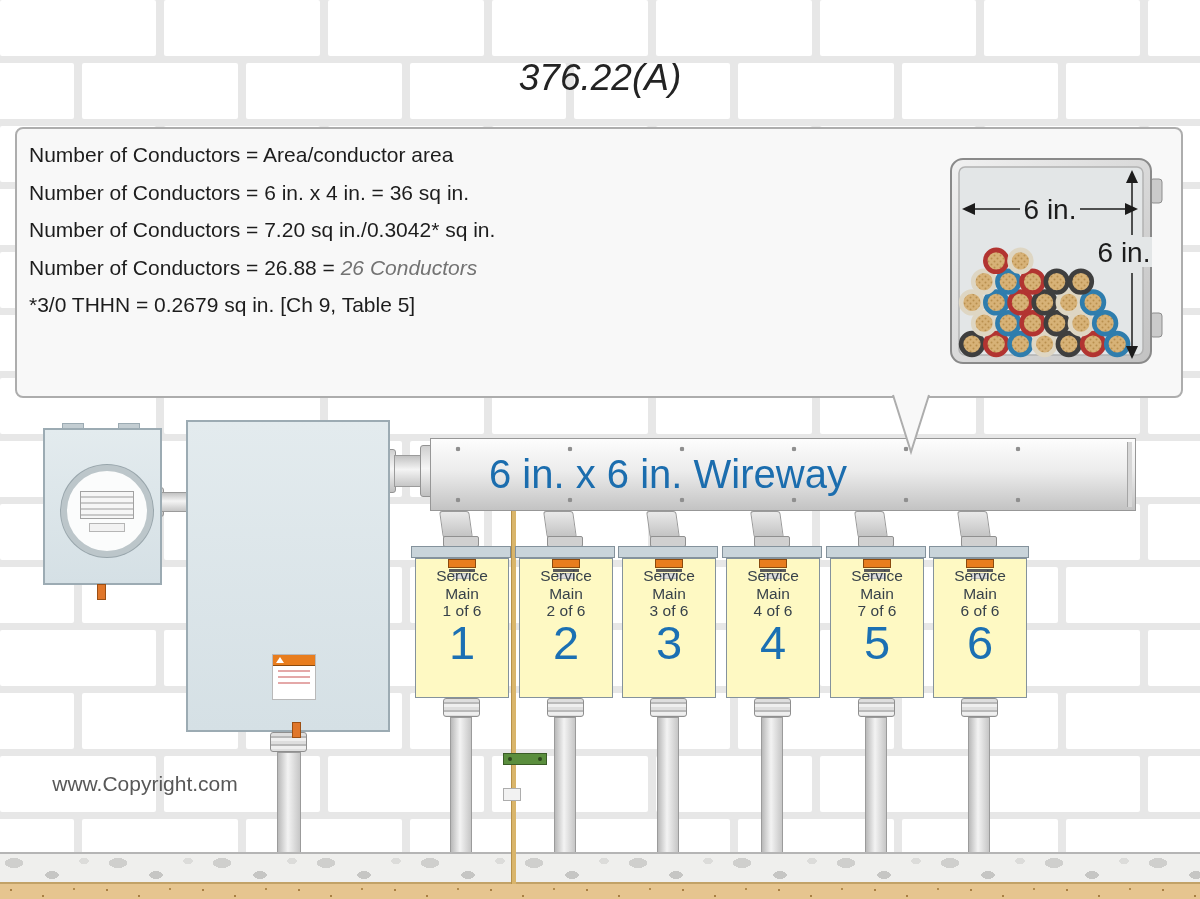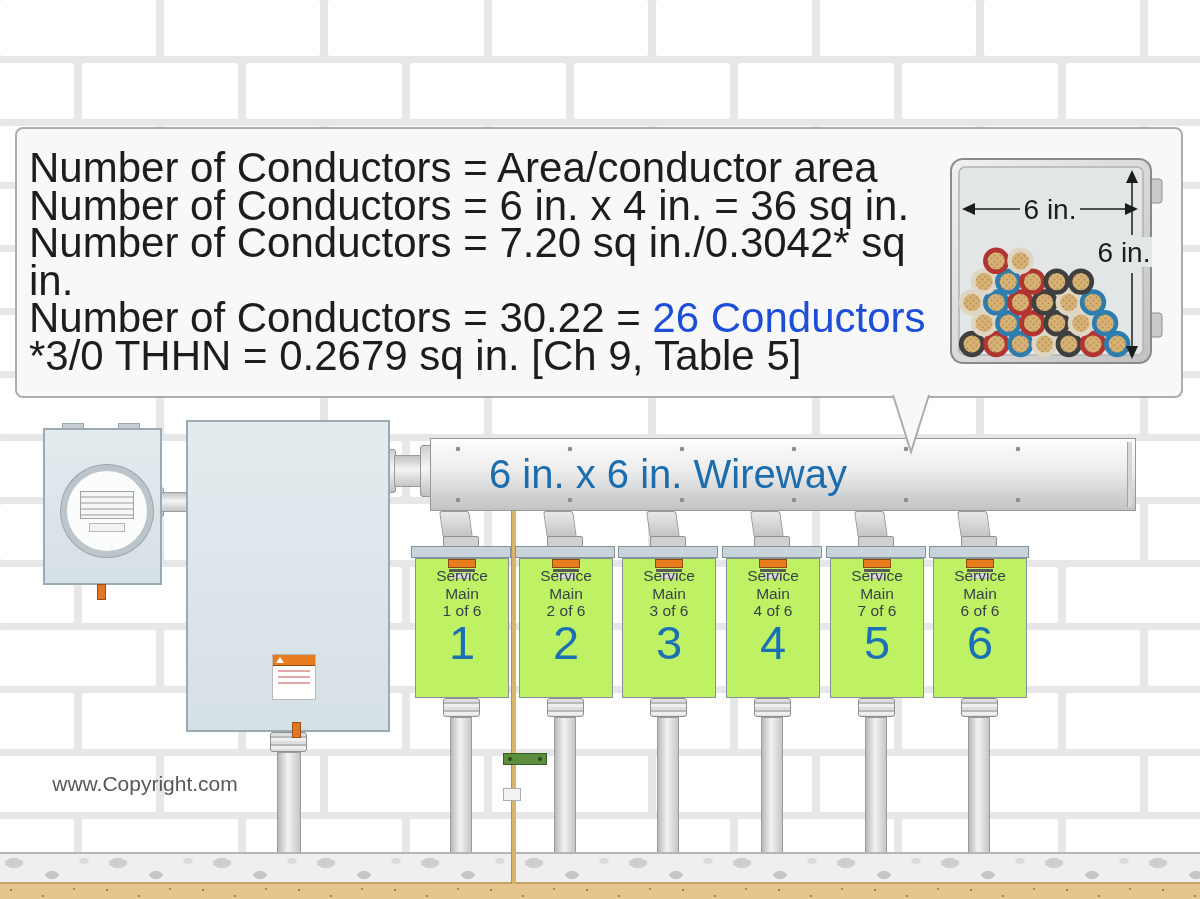--- a/index.html
+++ b/index.html
@@ -7,22 +7,22 @@
          font-family:"Liberation Sans",sans-serif;background:#ffffff;}
   .abs{position:absolute;}
 
   
   .title1{left:0;right:0;top:12px;text-align:center;font-size:38px;color:#232323;z-index:2;}
   .title2{left:0;right:0;top:57px;text-align:center;font-size:37px;font-style:italic;color:#232323;z-index:2;}
 
   
   .callout{left:15px;top:127px;width:1168px;height:271px;background:#f8f8f8;
            border:2px solid #adadad;border-radius:8px;box-sizing:border-box;z-index:8;}
-  .calc{left:29px;top:149px;width:900px;font-size:42px;line-height:37.6px;color:#1d1d1d;z-index:9;}
-  .calc .red{color:#1d4ed8;}
+  .calc{left:29px;top:136px;width:900px;font-size:21px;line-height:37.6px;color:#1d1d1d;z-index:9;}
+  .calc .red{color:#737373;font-style:italic;}
   .tailsvg{left:884px;top:394px;z-index:9;}
 
   
   .xsec{left:948px;top:155px;z-index:9;}
 
   
   .wireway{left:430px;top:438px;width:706px;height:73px;box-sizing:border-box;
            background:linear-gradient(to bottom,#fdfdfd 0%,#ececec 45%,#c3c3c3 100%);
            border:1px solid #979797;z-index:5;text-decoration:underline;}
   .wireway .lbl{position:absolute;left:58px;top:0;line-height:71px;font-size:40px;color:#1b6dae;}
@@ -56,21 +56,21 @@
   .ridged{background:repeating-linear-gradient(to bottom,#dedede 0 3px,#b9b9b9 3px 5px,#efefef 5px 8px);
           border:1px solid #8f8f8f;border-radius:3px;box-sizing:border-box;z-index:5;}
 
   
   .svc{position:absolute;top:510px;width:94px;height:352px;z-index:5;}
   .svc>div{position:absolute;box-sizing:border-box;}
   .jog{left:26px;top:1px;width:30px;height:27px;background:linear-gradient(to bottom,#e9e9e9,#c2c2c2);
        border:1px solid #9a9a9a;transform:skewX(8deg);border-radius:3px;}
   .hub{left:28px;top:26px;width:36px;height:11px;background:#d0d0d0;border:1px solid #909090;border-radius:2px;}
   .cap{left:-4px;top:36px;width:100px;height:12px;background:#c9d4da;border:1px solid #84929c;}
-  .pbody{left:0;top:48px;width:94px;height:140px;background:#bef264;border:1px solid #84929c;}
+  .pbody{left:0;top:48px;width:94px;height:140px;background:#fef9c3;border:1px solid #84929c;}
   .ptxt{position:absolute;left:0;right:0;top:8px;text-align:center;font-size:15.5px;line-height:17.5px;color:#38424a;}
   .pnum{position:absolute;left:0;right:0;top:56px;text-align:center;font-size:47px;color:#1b70b3;}
   .wlab{left:0;right:0;top:116px;text-align:center;}
   .wlab i,.wlab b,.wlab u{display:block;margin:0 auto;}
   .wlab i{width:26px;height:7px;background:#e87d1e;border:1px solid #8a4a0e;position:relative;}
   .wlab b{width:26px;height:3px;background:#5a5a5a;margin-top:1px;}
   .wlab u{width:16px;height:4px;background:#dcdcdc;border:1px solid #bbb;margin-top:1px;}
   .conn{left:28px;top:188px;width:37px;height:19px;background:repeating-linear-gradient(to bottom,#dedede 0 3px,#b9b9b9 3px 5px,#efefef 5px 8px);
         border:1px solid #8f8f8f;border-radius:3px;}
   .pipe{left:35px;top:207px;width:22px;height:146px;background:linear-gradient(to right,#b9b9b9,#f3f3f3 45%,#c6c6c6);border:1px solid #9b9b9b;}
@@ -112,20 +112,21 @@
       <pattern id="bricks" width="164" height="126" patternUnits="userSpaceOnUse">
         <rect width="164" height="126" fill="#e7e7e7"></rect>
         <rect x="0" y="0" width="156" height="56" rx="2" fill="#ffffff"></rect>
         <rect x="-82" y="63" width="156" height="56" rx="2" fill="#ffffff"></rect>
         <rect x="82" y="63" width="156" height="56" rx="2" fill="#ffffff"></rect>
       </pattern>
     </defs>
     <rect width="1200" height="899" fill="url(#bricks)"></rect>
   </svg>
 
+  <div class="abs title2">376.22(A)</div>
 
   <div class="abs concrete"></div>
   <div class="abs soil"></div>
 
   <div class="abs gwire upper"></div>
   <div class="abs gwire lower"></div>
   <div class="abs gclamp"></div>
   <div class="abs gclip"></div>
 
   <div class="abs mtab" style="left:62px;"></div>
@@ -166,21 +167,21 @@
 
   <div class="abs callout"></div>
   <svg class="abs tailsvg" width="54" height="62">
     <rect x="9" y="0" width="36" height="4" fill="#f8f8f8"></rect>
     <path d="M9,1 L27,58 L45,1" fill="#f8f8f8" stroke="#adadad" stroke-width="2"></path>
   </svg>
   <div class="abs calc">
     <div>Number of Conductors = Area/conductor area</div>
     <div>Number of Conductors = 6 in. x 4 in. = 36 sq in.</div>
     <div>Number of Conductors = 7.20 sq in./0.3042* sq in.</div>
-    <div><span>Number of Conductors = 30.22 = </span><span class="red">26 Conductors</span></div>
+    <div><span>Number of Conductors = 26.88 = </span><span class="red">26 Conductors</span></div>
     <div>*3/0 THHN = 0.2679 sq in. [Ch 9, Table 5]</div>
   </div>
 
   <svg class="abs xsec" width="222" height="216">
     <defs>
       <linearGradient id="metalg" x1="0" y1="0" x2="1" y2="1">
         <stop offset="0" stop-color="#f1f1f1"></stop>
           <stop offset="1" stop-color="#c2c2c2"></stop>
       </linearGradient>
       <pattern id="strands" width="6" height="6" patternUnits="userSpaceOnUse">

